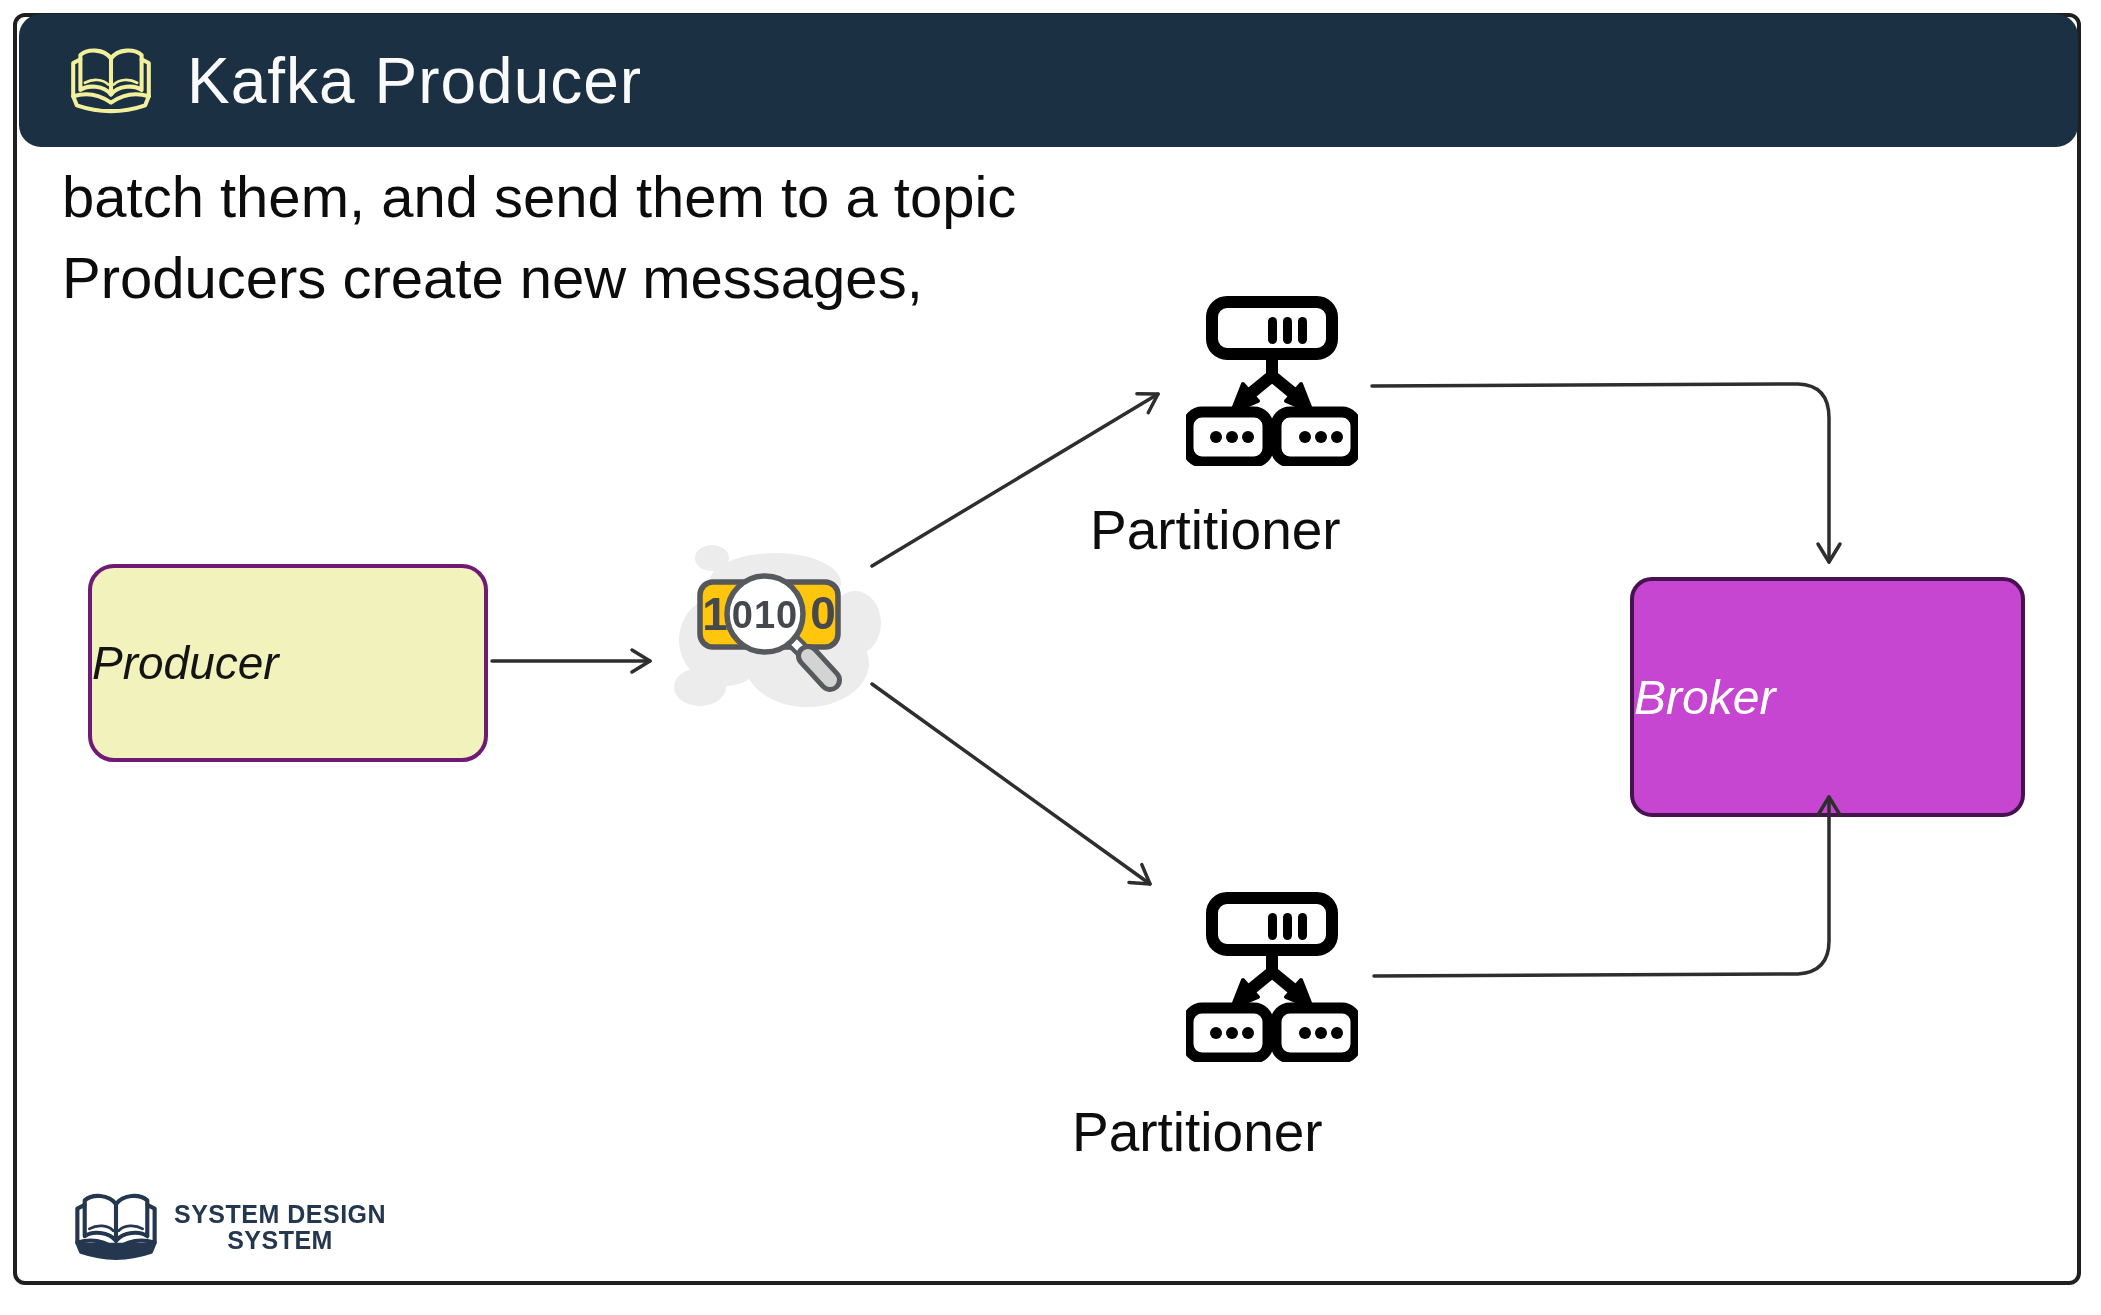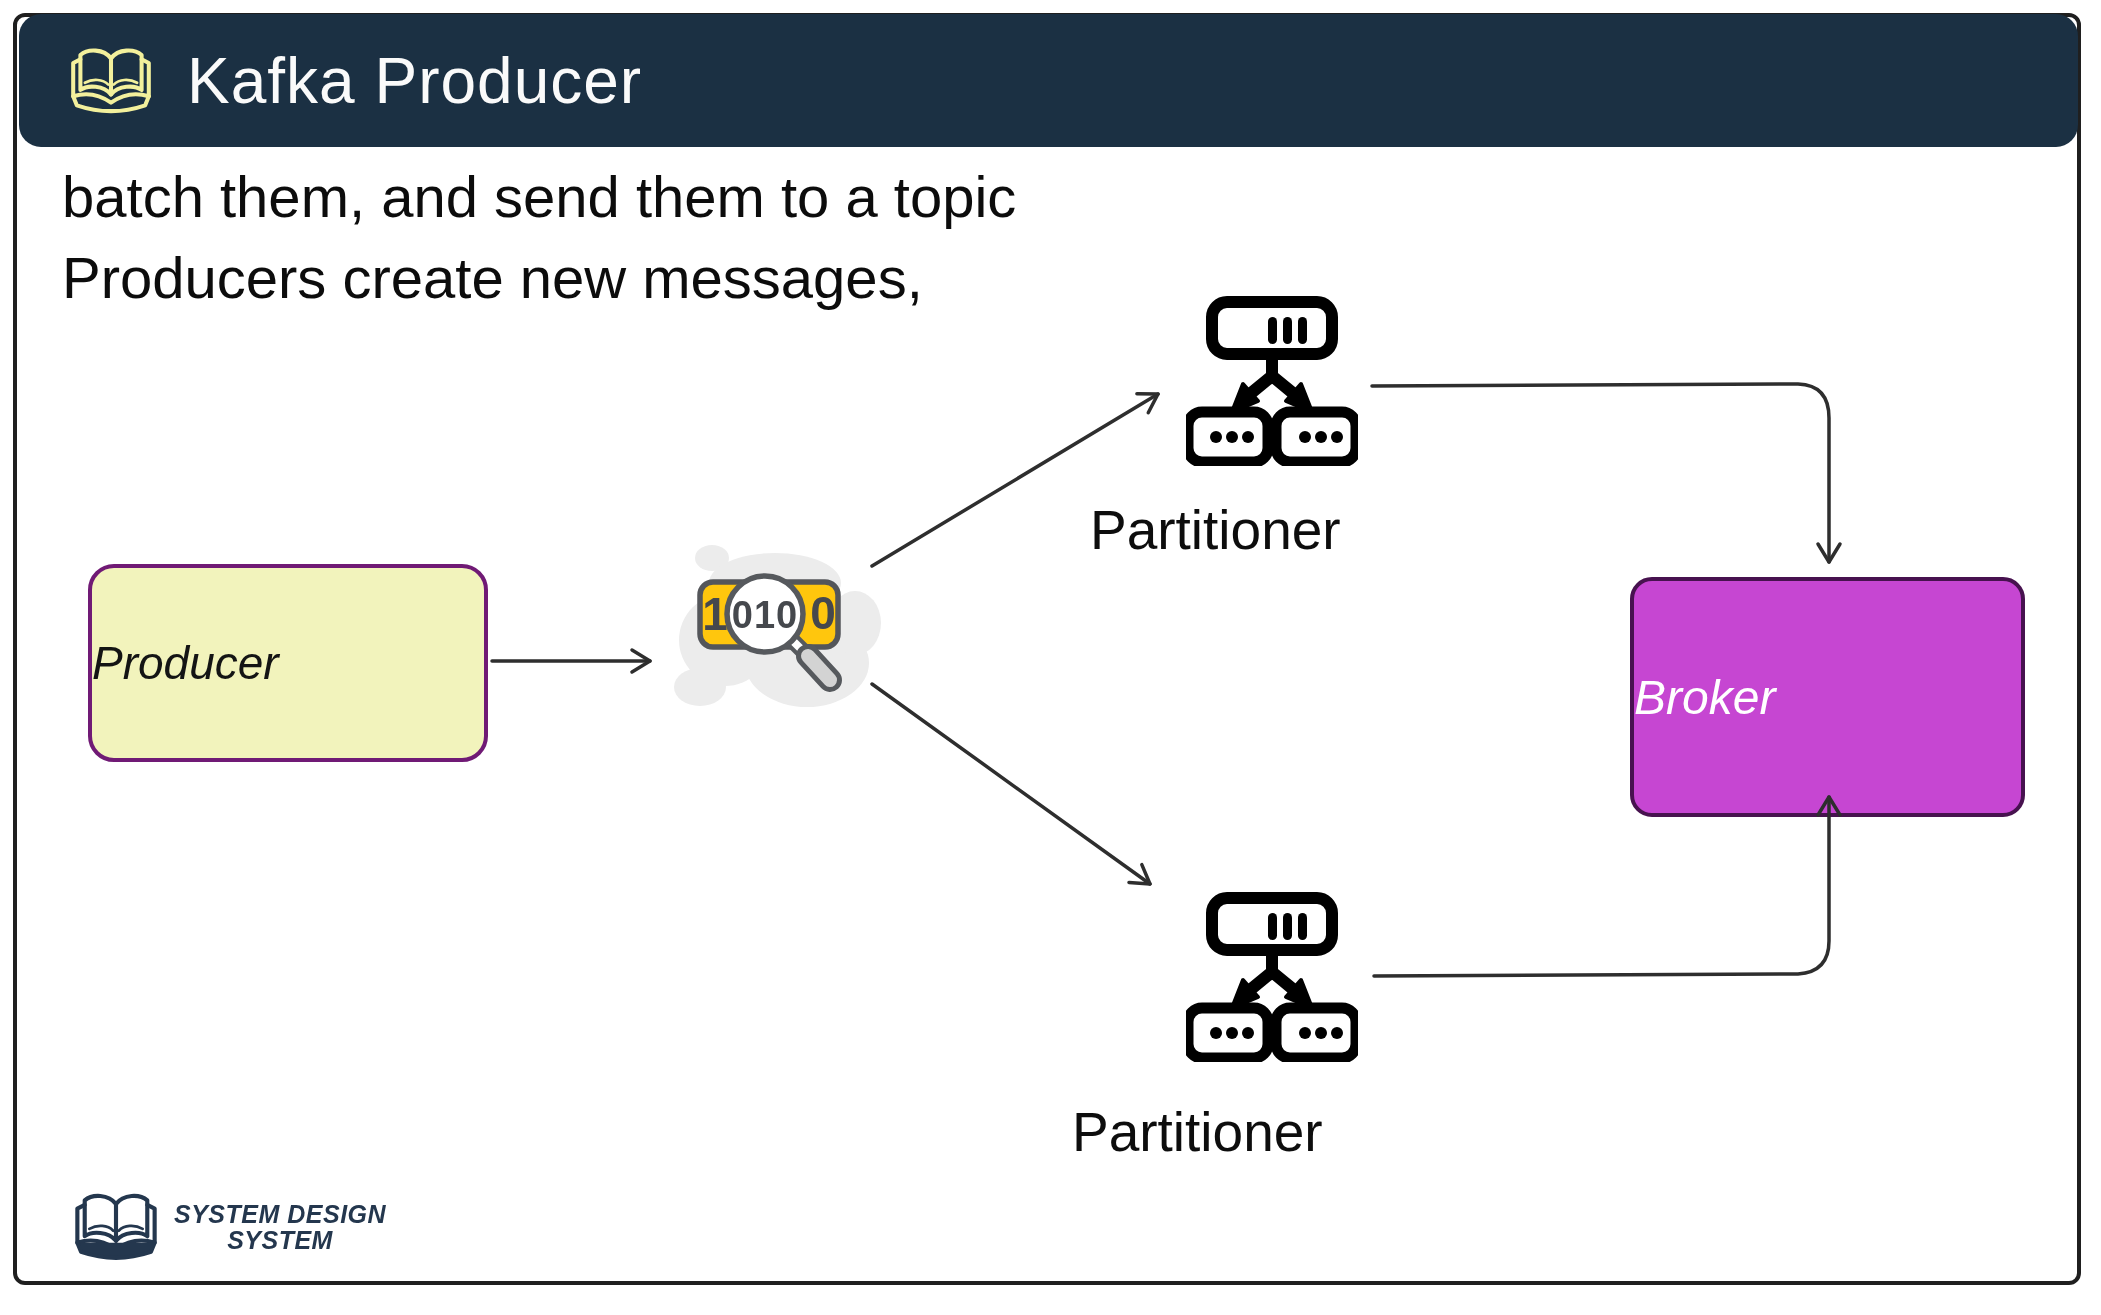--- a/index.html
+++ b/index.html
@@ -37,21 +37,21 @@
   .diagram-label{
     position:absolute;text-align:left;font-size:55px;color:#0d0d0d;white-space:nowrap;
   }
   .serializer-label{left:636px;width:300px;top:733px;}
   .partitioner-top-label{left:1090px;width:400px;top:498px;}
   .partitioner-bottom-label{left:1072px;width:400px;top:1100px;}
   .svg-abs{position:absolute;pointer-events:none;}
   
   .footer-logo{position:absolute;left:70px;top:1190px;display:flex;align-items:center;gap:12px;}
   .footer-text{display:flex;flex-direction:column;align-items:center;color:#24374e;
-    font-weight:bold;font-size:25px;letter-spacing:0.5px;line-height:26px;white-space:nowrap;font-style:italic;}
+    font-weight:bold;font-size:25px;letter-spacing:0.5px;line-height:26px;white-space:nowrap;}
 </style>
 </head>
 <body>
 
 <div class="canvas">
 
   <div class="frame"></div>
 
   <div class="header">
     <svg width="92" height="72" viewBox="0 0 100 80">

